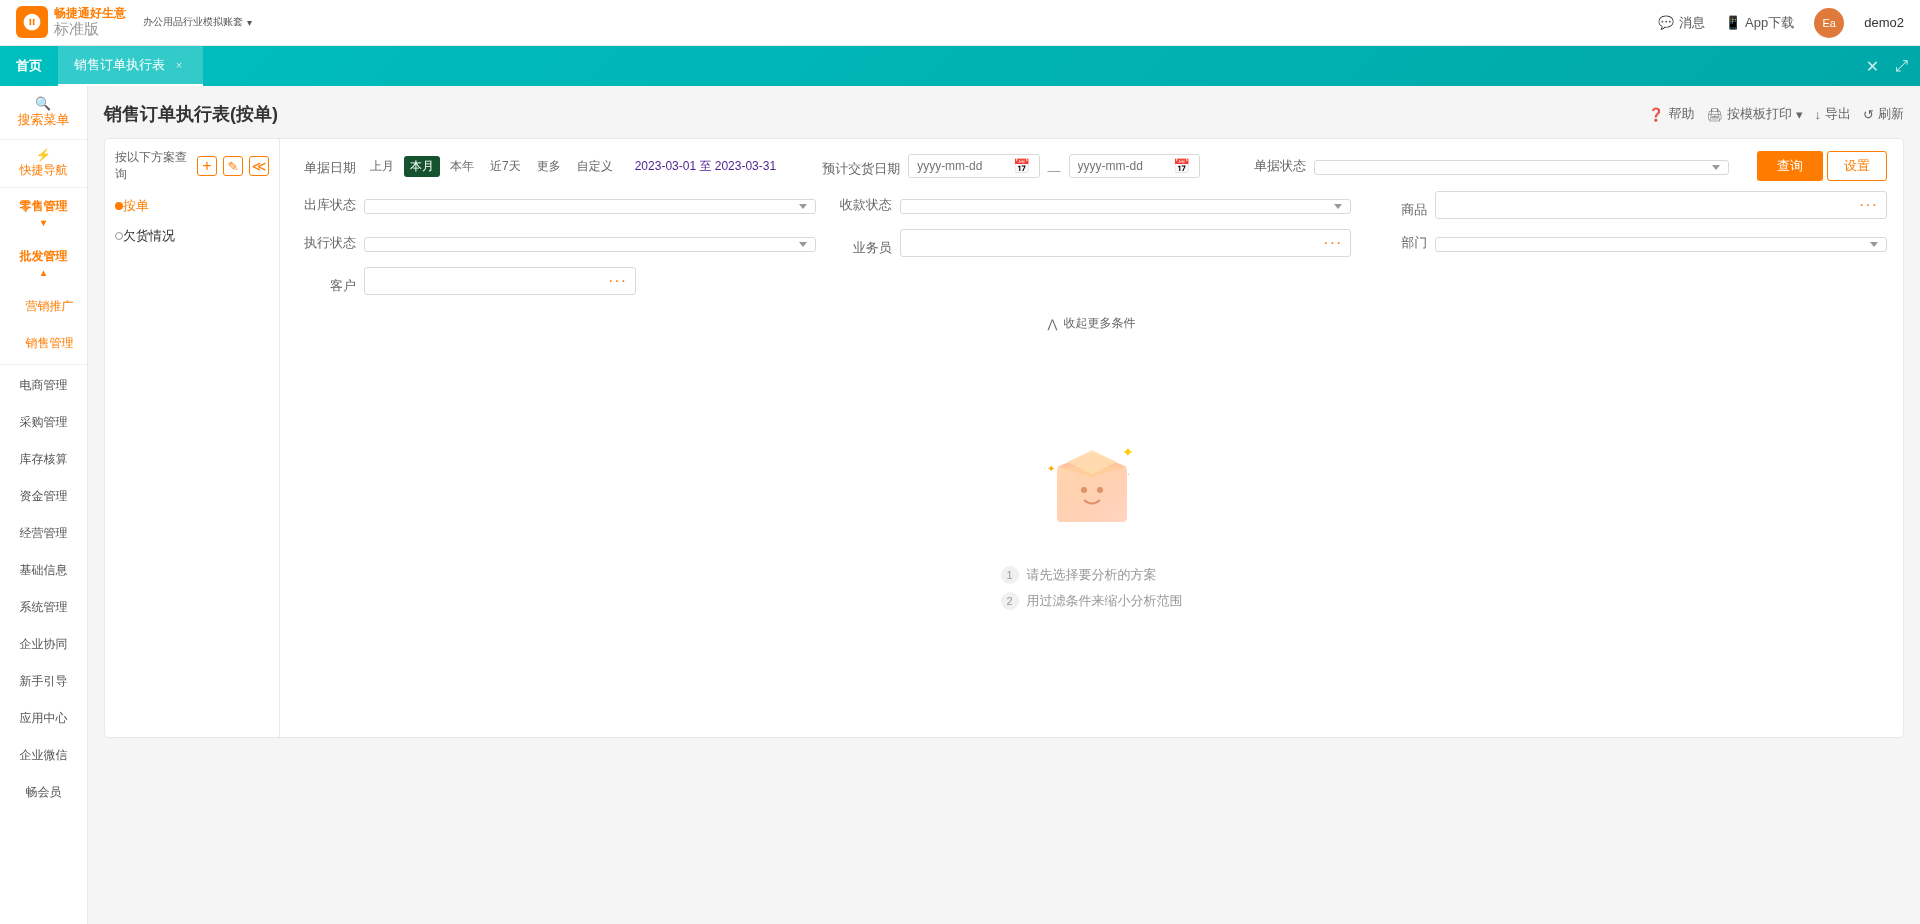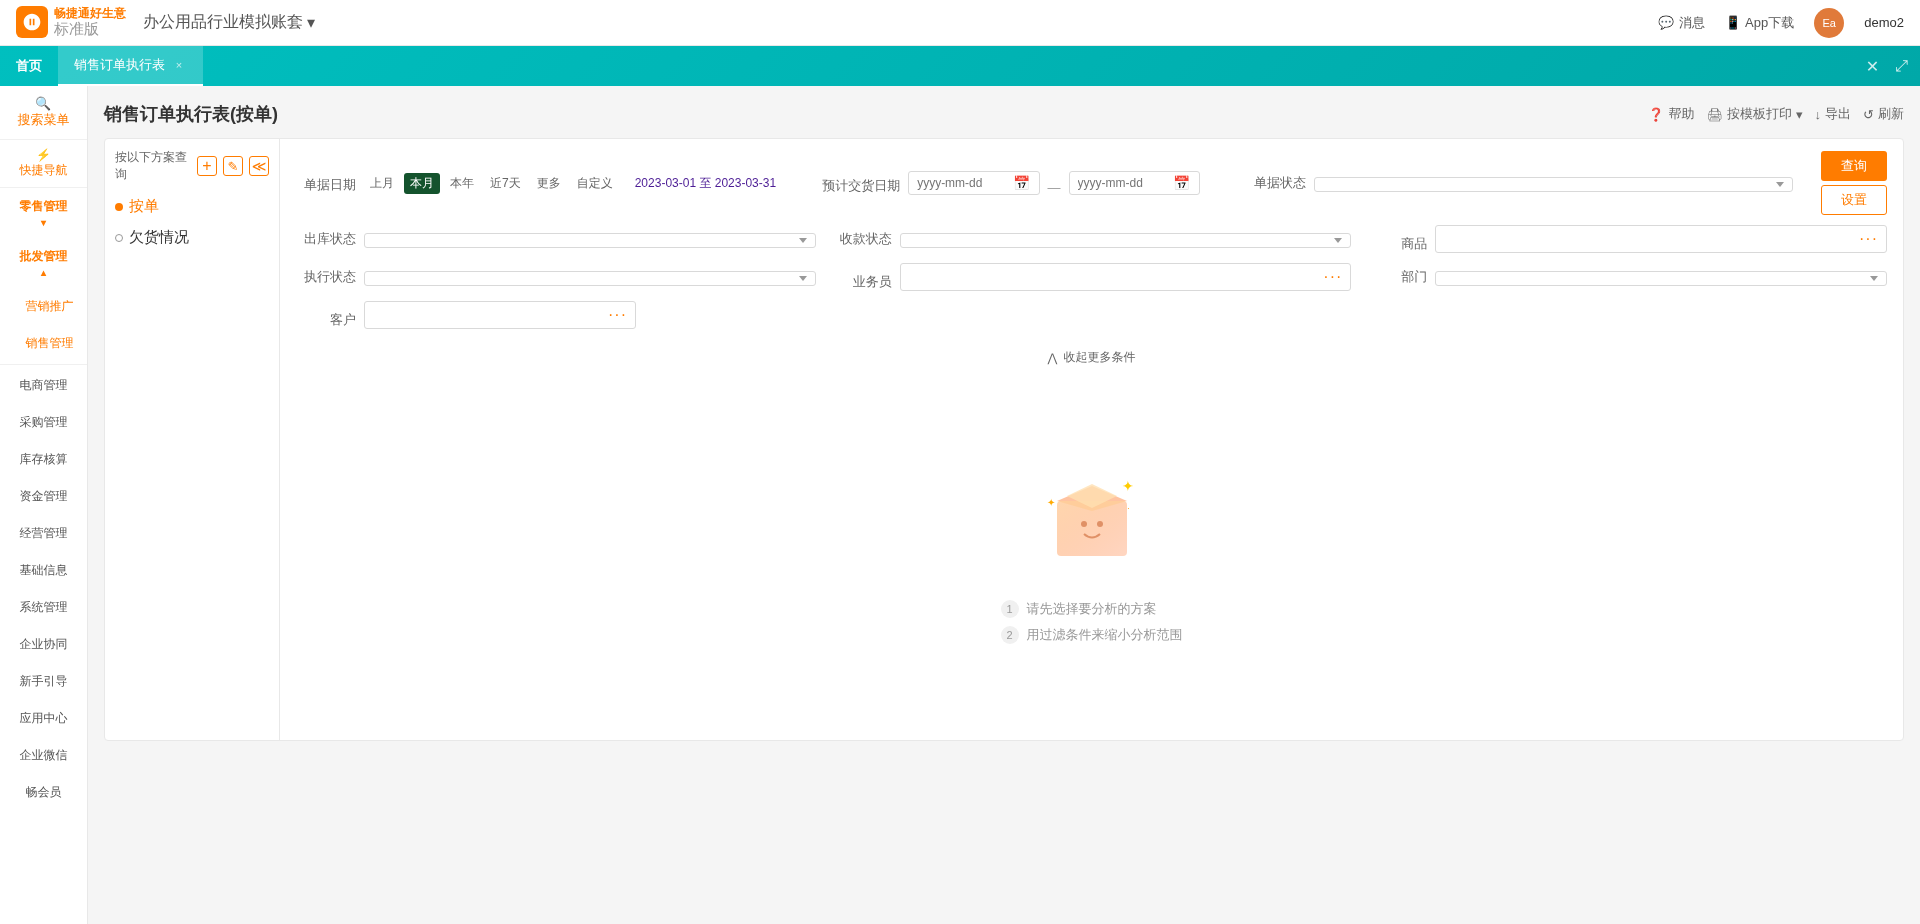--- a/index.html
+++ b/index.html
@@ -15,21 +15,21 @@
       padding: 0 16px;
       border-bottom: 1px solid #e8e8e8;
       position: fixed; top: 0; left: 0; right: 0; z-index: 100;
     }
     .top-bar-left { display: flex; align-items: center; gap: 17px; }
     .logo-area { display: flex; align-items: center; gap: 6px; }
     .logo-icon { width: 32px; height: 32px; background: #ff7c00; border-radius: 6px; display: flex; align-items: center; justify-content: center; }
     .logo-icon svg { width: 20px; height: 20px; fill: #fff; }
     .logo-text { font-size: 12px; color: #ff7c00; font-weight: bold; line-height: 1.2; }
     .logo-sub { font-size: 15px; color: #999; }
-    .industry-selector { display: flex; align-items: center; gap: 4px; color: #555; font-size: 16px; cursor: pointer; }
+    .industry-selector { display: flex; align-items: center; gap: 4px; color: #555; font-size: 10px; cursor: pointer; }
     .top-bar-right { display: flex; align-items: center; gap: 20px; }
     .top-icon-item { display: flex; align-items: center; gap: 4px; color: #555; font-size: 13px; cursor: pointer; }
     .user-avatar { width: 30px; height: 30px; border-radius: 50%; background: #e07a3a; display: flex; align-items: center; justify-content: center; color: #fff; font-size: 11px; overflow: hidden; }
 
     
     .tab-bar {
       height: 40px;
       background: linear-gradient(135deg, #00bfbf, #00a8a8);
       display: flex;
       align-items: center;
@@ -92,21 +92,21 @@
       padding: 10px 0;
       flex-shrink: 0;
     }
     .left-panel-header {
       display: flex; align-items: center; justify-content: space-between;
       padding: 0 10px 8px 10px;
       font-size: 12px; color: #666;
     }
     .left-panel-icons { display: flex; gap: 6px; }
     .left-panel-icon { color: #ff7c00; cursor: pointer; font-size: 14px; width: 20px; height: 20px; display: flex; align-items: center; justify-content: center; border: 1px solid #ff7c00; border-radius: 3px; }
-    .left-panel-item { display: flex; align-items: center; padding: 6px 10px; cursor: pointer; font-size: 15px; color: #333; gap: 6px; }
+    .left-panel-item { display: flex; align-items: center; padding: 6px 10px; cursor: pointer; font-size: 13px; color: #333; }
     .left-panel-item.active { color: #ff7c00; }
     .left-panel-item .orange-dot { width: 8px; height: 8px; border-radius: 50%; background: #ff7c00; }
     .left-panel-item .gray-dot { width: 8px; height: 8px; border-radius: 50%; border: 1px solid #999; }
 
     .right-panel { flex: 1; padding: 12px 16px; overflow: hidden; }
 
     
     .filter-row { display: flex; align-items: center; margin-bottom: 10px; gap: 16px; }
     .filter-item { display: flex; align-items: flex-end; gap: 8px; flex: 1; }
     .filter-label { font-size: 13px; color: #666; white-space: nowrap; min-width: 60px; text-align: right; }
@@ -340,21 +340,21 @@
         </div>
 
         <div class="filter-item" style="flex:1;margin-left:30px;">
           <span class="filter-label">单据状态</span>
           <div class="filter-select" style="flex:1;">
             <span></span>
             <span class="chevron-down"></span>
           </div>
         </div>
 
-        <div style="display:flex;flex-direction:column;gap:4px;margin-left:12px;">
+        <div style="display:flex;flex-direction:row;gap:4px;margin-left:12px;">
           <button class="query-btn">查询</button>
           <button class="setting-btn">设置</button>
         </div>
       </div>
 
       <div class="filter-row">
         <div class="filter-item">
           <span class="filter-label">出库状态</span>
           <div class="filter-select" style="flex:1;">
             <span></span>

